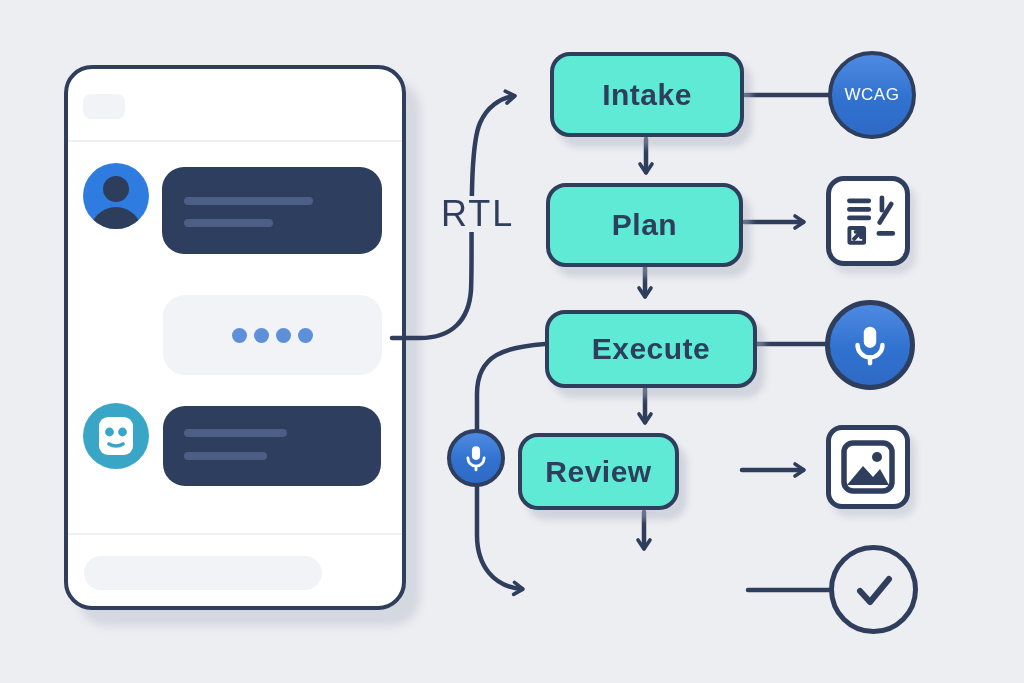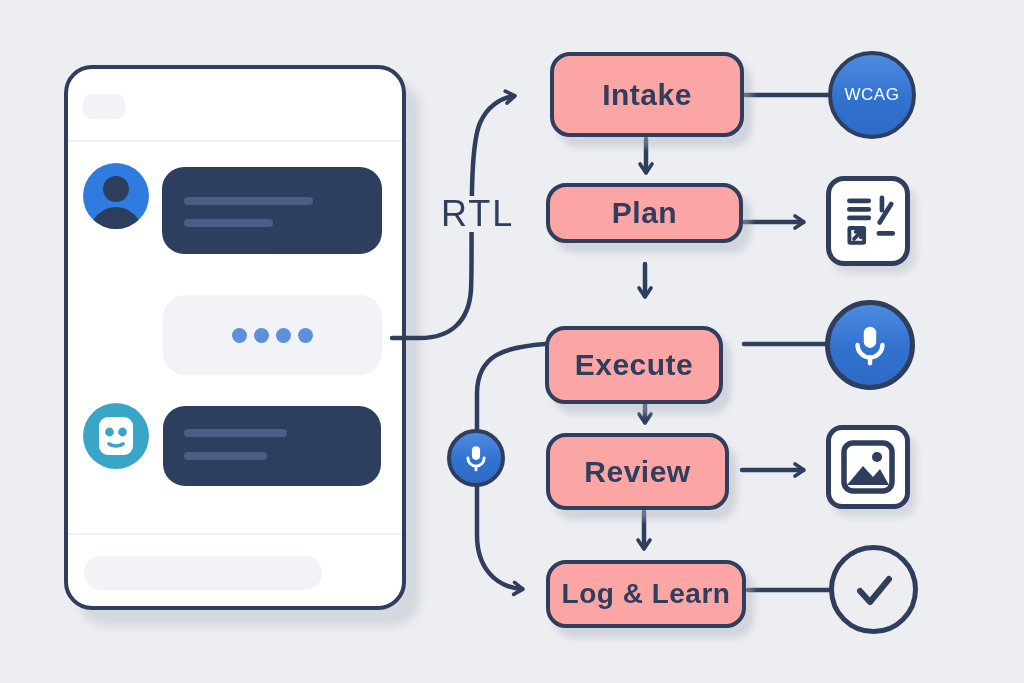--- a/index.html
+++ b/index.html
@@ -54,21 +54,21 @@
     position:absolute;border-radius:17px;background:#f2f3f6;
   }
   
   .wires{
     position:absolute;left:0;top:0;width:1024px;height:683px;
     z-index:2;pointer-events:none;
   }
   
   .node{
     position:absolute;box-sizing:border-box;
-    background:#fca5a5;border:4px solid #2e3e5c;border-radius:20px;
+    background:#5eead4;border:4px solid #2e3e5c;border-radius:20px;
     display:flex;align-items:center;justify-content:center;
     font-weight:bold;font-size:30px;color:#2e3e5c;
     letter-spacing:0.5px;
     box-shadow:8px 10px 6px rgba(176,182,196,0.45);
     z-index:3;
   }
   .badge-circle{
     position:absolute;box-sizing:border-box;border-radius:50%;
     border:4px solid #2e3e5c;
     background:linear-gradient(180deg,#4e8ae2 0%,#3172cf 55%,#2e6ac6 100%);
@@ -164,31 +164,28 @@
       <path d="M 742 470 H 803" marker-end="url(#arr)"></path>
       <path d="M 748 590 H 831"></path>
     </g>
   </svg>
 
   <div class="rtl-label">RTL</div>
 
   <div class="node" style="left:550px;top:52px;width:194px;height:85px">
     <span>Intake</span>
   </div>
-  <div class="node" style="left:546px;top:183px;width:197px;height:60px">
+  <div class="node" style="left:546px;top:183px;width:197px;height:84px">
     <span>Plan</span>
   </div>
-  <div class="node" style="left:545px;top:326px;width:178px;height:78px">
+  <div class="node" style="left:545px;top:310px;width:212px;height:78px">
     <span>Execute</span>
   </div>
-  <div class="node" style="left:546px;top:433px;width:183px;height:77px">
+  <div class="node" style="left:518px;top:433px;width:161px;height:77px">
     <span>Review</span>
-  </div>
-  <div class="node" style="left:546px;top:560px;width:200px;height:68px;font-size:28px">
-    <span>Log &amp; Learn</span>
   </div>
 
   <div class="badge-circle" style="left:828px;top:51px;width:88px;height:88px">
     <span class="wcag-text">WCAG</span>
   </div>
 
   <div class="icon-tile" style="left:826px;top:176px;width:84px;height:90px">
     <svg width="58" height="62" viewBox="0 0 74 80">
       <g stroke="#2e3e5c" stroke-width="6" stroke-linecap="round" fill="none">
         <line x1="13" y1="14" x2="38" y2="14"></line>

